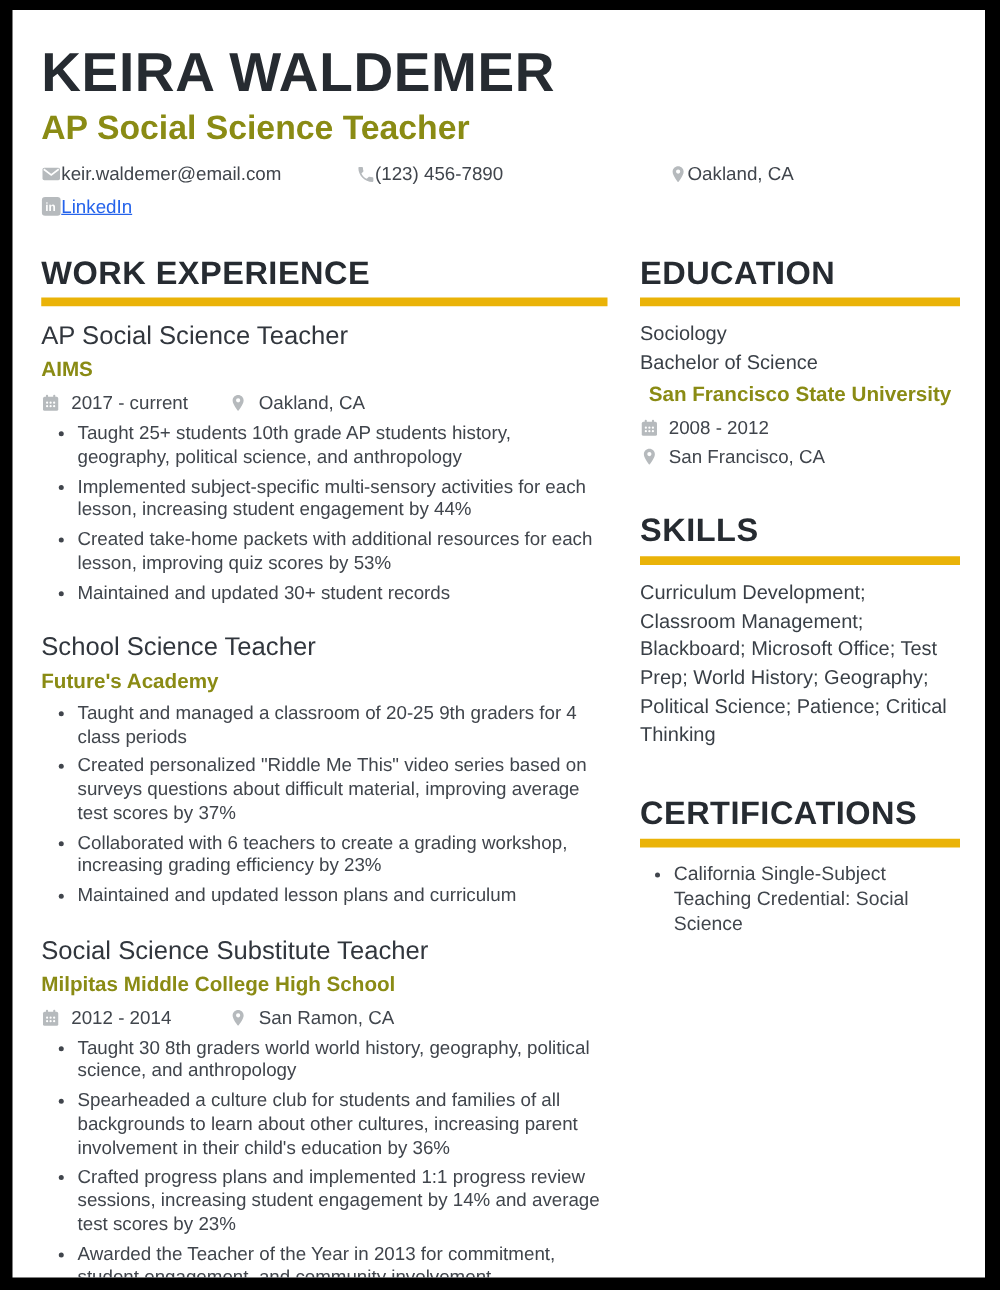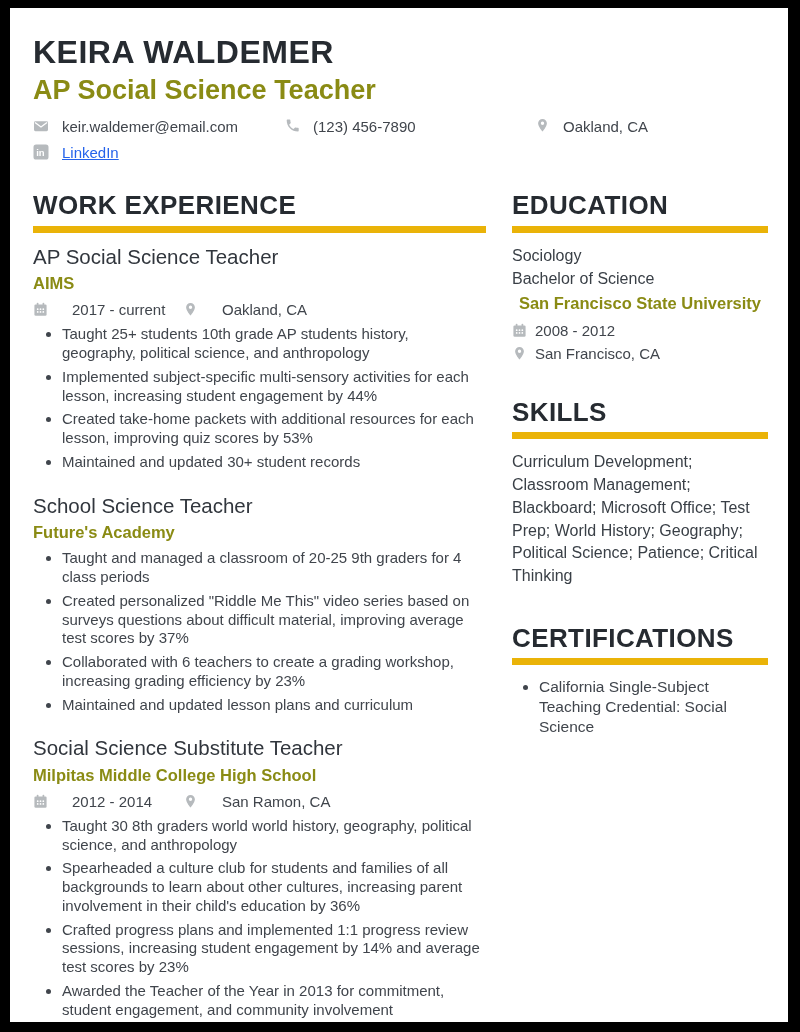--- a/index.html
+++ b/index.html
@@ -12,29 +12,29 @@
   .page {
     position:absolute; left:10px; top:8px; right:12px; bottom:10px;
     background:#fff;
     box-sizing:border-box;
     padding:28px 20px 0 23px;
     overflow:hidden;
     color:var(--body, #40454c);
   }
   
   .name {
-    font-size:32px; font-weight:bold; color:var(--heading, #262b31);
+    font-size:44px; font-weight:bold; color:var(--heading, #262b31);
     letter-spacing:.5px; line-height:1.05; margin:0;
   }
   .job-headline {
     font-size:27px; font-weight:bold; color:var(--accent, #8a8b14);
     margin-top:6px; line-height:1.1;
   }
   .contact-row { display:flex; margin-top:13px; align-items:center; font-size:15px; }
-  .contact-item { display:flex; align-items:flex-start; gap:13px; }
+  .contact-item { display:flex; align-items:center; gap:0; }
   .contact-item.w1 { width:252px; }
   .contact-item.w2 { width:250px; }
   .icon { display:inline-flex; flex:none; color:var(--icon, #b6babd); }
   a.link { color:var(--link, #2563eb); text-decoration:underline; }
 
   
   .main { display:flex; gap:26px; margin-top:30px; }
   .col-left { width:453px; flex:none; }
   .col-right { flex:1; min-width:0; }
 
@@ -44,21 +44,21 @@
     margin:0 0 12px; padding-bottom:6px;
     border-bottom:7px solid #eab308;
   }
   .section { margin-bottom:36px; }
 
   
   .job { margin-bottom:22px; }
   .job-title { font-size:20.5px; font-weight:400; color:#31363d; line-height:1.2; }
   .company { font-size:16.5px; font-weight:bold; color:var(--accent, #8a8b14); margin-top:5px; }
   .meta { display:flex; align-items:center; margin-top:8px; font-size:15px; }
-  .meta .chunk { display:flex; align-items:center; gap:24px; }
+  .meta .chunk { display:flex; align-items:center; gap:9px; }
   .meta .chunk.date { width:150px; flex:none; }
   ul.bullets { margin:7px 0 0; padding-left:29px; }
   ul.bullets li { font-size:15px; line-height:1.25; margin-bottom:5px; }
 
   
   .edu-line { font-size:16px; line-height:1.42; color:#393f46; }
   .school { font-size:16.5px; font-weight:bold; color:var(--accent, #8a8b14); margin:3px 0 7px; line-height:1.3;text-align:center; }
   .edu-meta { display:flex; align-items:center; gap:8px; font-size:15px; margin-top:6px; }
 
   

